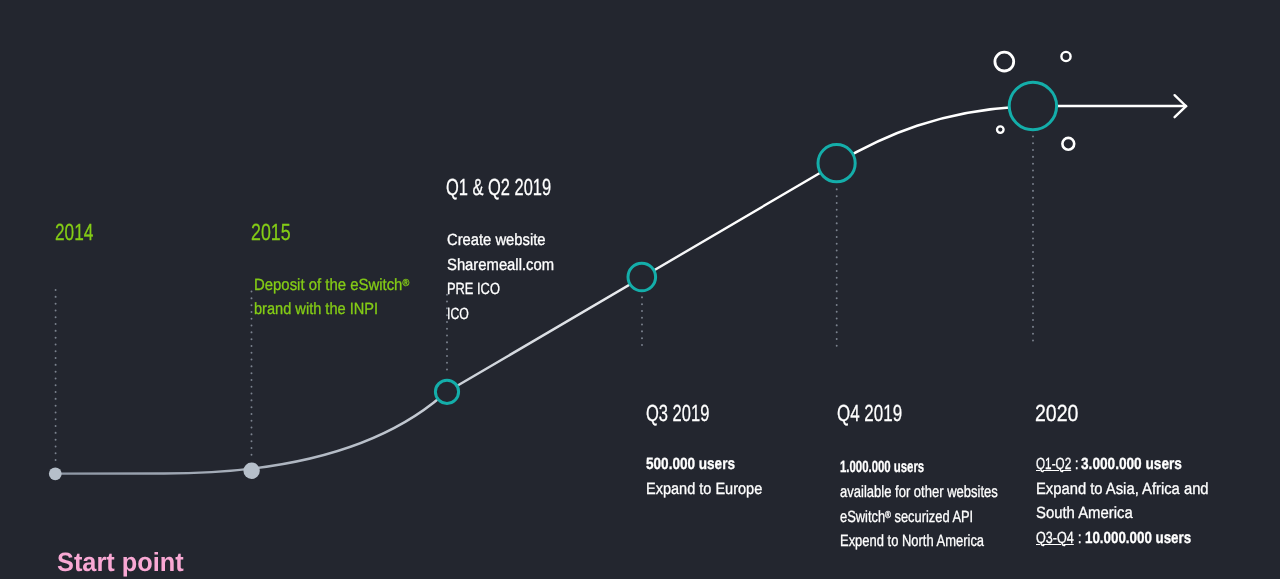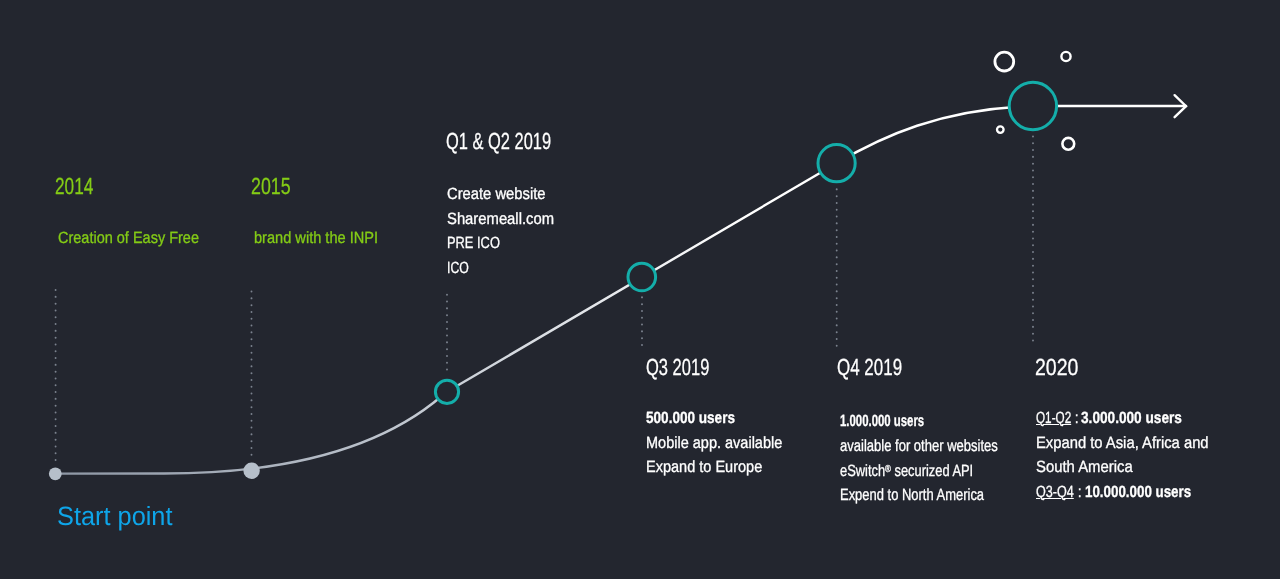--- a/index.html
+++ b/index.html
@@ -6,39 +6,39 @@
   html,body{margin:0;padding:0;}
   body{
     width:1280px;height:579px;overflow:hidden;
     background:#23262f;
     font-family:"Liberation Sans", sans-serif;
     -webkit-font-smoothing:antialiased;
     text-rendering:geometricPrecision;
   }
   #stage{position:relative;width:1280px;height:579px;}
   svg.graph{position:absolute;left:0;top:0;width:1280px;height:579px;}
-  .lbl{position:absolute;white-space:nowrap;will-change:transform;}
+  .lbl{position:absolute;white-space:nowrap;will-change:transform;margin-top:46px;}
 
   
   .hdr{font-size:23.3px;line-height:23.3px;}
   .hdr .sx{display:inline-block;transform-origin:left center;-webkit-text-stroke:0.28px currentColor;}
 
   
   .body{font-size:16.3px;line-height:24.6px;}
   .body .ln{display:block;height:24.6px;}
   .body .ln.rel{position:relative;}
   .body .sx.abs{position:absolute;top:0;}
   .body .sx{display:inline-block;transform-origin:left center;white-space:pre;-webkit-text-stroke:0.32px currentColor;}
   .body b{font-weight:bold;}
   .reg{font-size:0.62em;vertical-align:0.42em;display:inline-block;}
   .u{text-decoration:underline;text-underline-offset:1px;text-decoration-thickness:1px;}
 
   .muted{color:#84cc16;}
   .bright{color:#ffffff;}
-  .accent{color:#0ea5e9;}
+  .accent{color:#f9a8d4;font-weight:bold;}
 
   .start{font-size:26.4px;line-height:26.4px;}
   .start .sx{display:inline-block;transform-origin:left center;transform:scaleX(0.96);}
 </style>
 </head>
 <body>
 
 <div id="stage">
 
   <svg class="graph" viewBox="0 0 1280 579">
@@ -73,47 +73,44 @@
     <circle cx="251.6" cy="470.7" r="8.2" fill="#b6bfca"></circle>
     <circle cx="447" cy="391.8" r="11.6" fill="#23262f" stroke="#14aeaa" stroke-width="3"></circle>
     <circle cx="641.8" cy="277" r="13.8" fill="#23262f" stroke="#14aeaa" stroke-width="3"></circle>
     <circle cx="836.6" cy="163.2" r="18.6" fill="#23262f" stroke="#14aeaa" stroke-width="3"></circle>
     <circle cx="1032.9" cy="106" r="23.7" fill="#23262f" stroke="#14aeaa" stroke-width="3"></circle>
   </svg>
 
   <div class="lbl hdr muted" style="left:55.4px;top:175.0px">
     <span class="sx" style="transform:scaleX(0.740)">2014</span>
   </div>
-  <div class="lbl body muted" style="left:57.5px;top:226.2px">
-    <span class="ln"><span class="sx" style="transform:scaleX(0.890)">Creation of Easy Free</span></span>
-  </div>
 
   <div class="lbl hdr muted" style="left:251.4px;top:175.0px">
     <span class="sx" style="transform:scaleX(0.765)">2015</span>
   </div>
   <div class="lbl body muted" style="left:254px;top:226.2px">
+    <span class="ln"><span class="sx" style="transform:scaleX(0.916)">Deposit of the eSwitch<span class="reg">®</span></span></span>
     <span class="ln"><span class="sx" style="transform:scaleX(0.896)">brand with the INPI</span></span>
   </div>
 
   <div class="lbl hdr bright" style="left:446.1px;top:129.8px">
     <span class="sx" style="transform:scaleX(0.706)">Q1 &amp; Q2 2019</span>
   </div>
   <div class="lbl body bright" style="left:446.8px;top:182px">
     <span class="ln"><span class="sx" style="transform:scaleX(0.907)">Create website</span></span>
     <span class="ln"><span class="sx" style="transform:scaleX(0.910)">Sharemeall.com</span></span>
     <span class="ln"><span class="sx" style="transform:scaleX(0.790)">PRE ICO</span></span>
     <span class="ln"><span class="sx" style="transform:scaleX(0.753)">ICO</span></span>
   </div>
 
   <div class="lbl hdr bright" style="left:646.3px;top:355.9px">
     <span class="sx" style="transform:scaleX(0.709)">Q3 2019</span>
   </div>
   <div class="lbl body bright" style="left:646.1px;top:406.1px">
     <span class="ln"><b class="sx" style="transform:scaleX(0.833)">500.000 users</b></span>
-    <span class="ln"><span class="sx" style="transform:scaleX(0.891)">Mobile app. available</span></span>
     <span class="ln"><span class="sx" style="transform:scaleX(0.892)">Expand to Europe</span></span>
   </div>
 
   <div class="lbl hdr bright" style="left:837px;top:355.9px">
     <span class="sx" style="transform:scaleX(0.728)">Q4 2019</span>
   </div>
   <div class="lbl body bright" style="left:839.7px;top:409px">
     <span class="ln"><b class="sx" style="transform:scaleX(0.699)">1.000.000 users</b></span>
     <span class="ln"><span class="sx" style="transform:scaleX(0.800)">available for other websites</span></span>
     <span class="ln"><span class="sx" style="transform:scaleX(0.790)">eSwitch<span class="reg">®</span> securized API</span></span>

